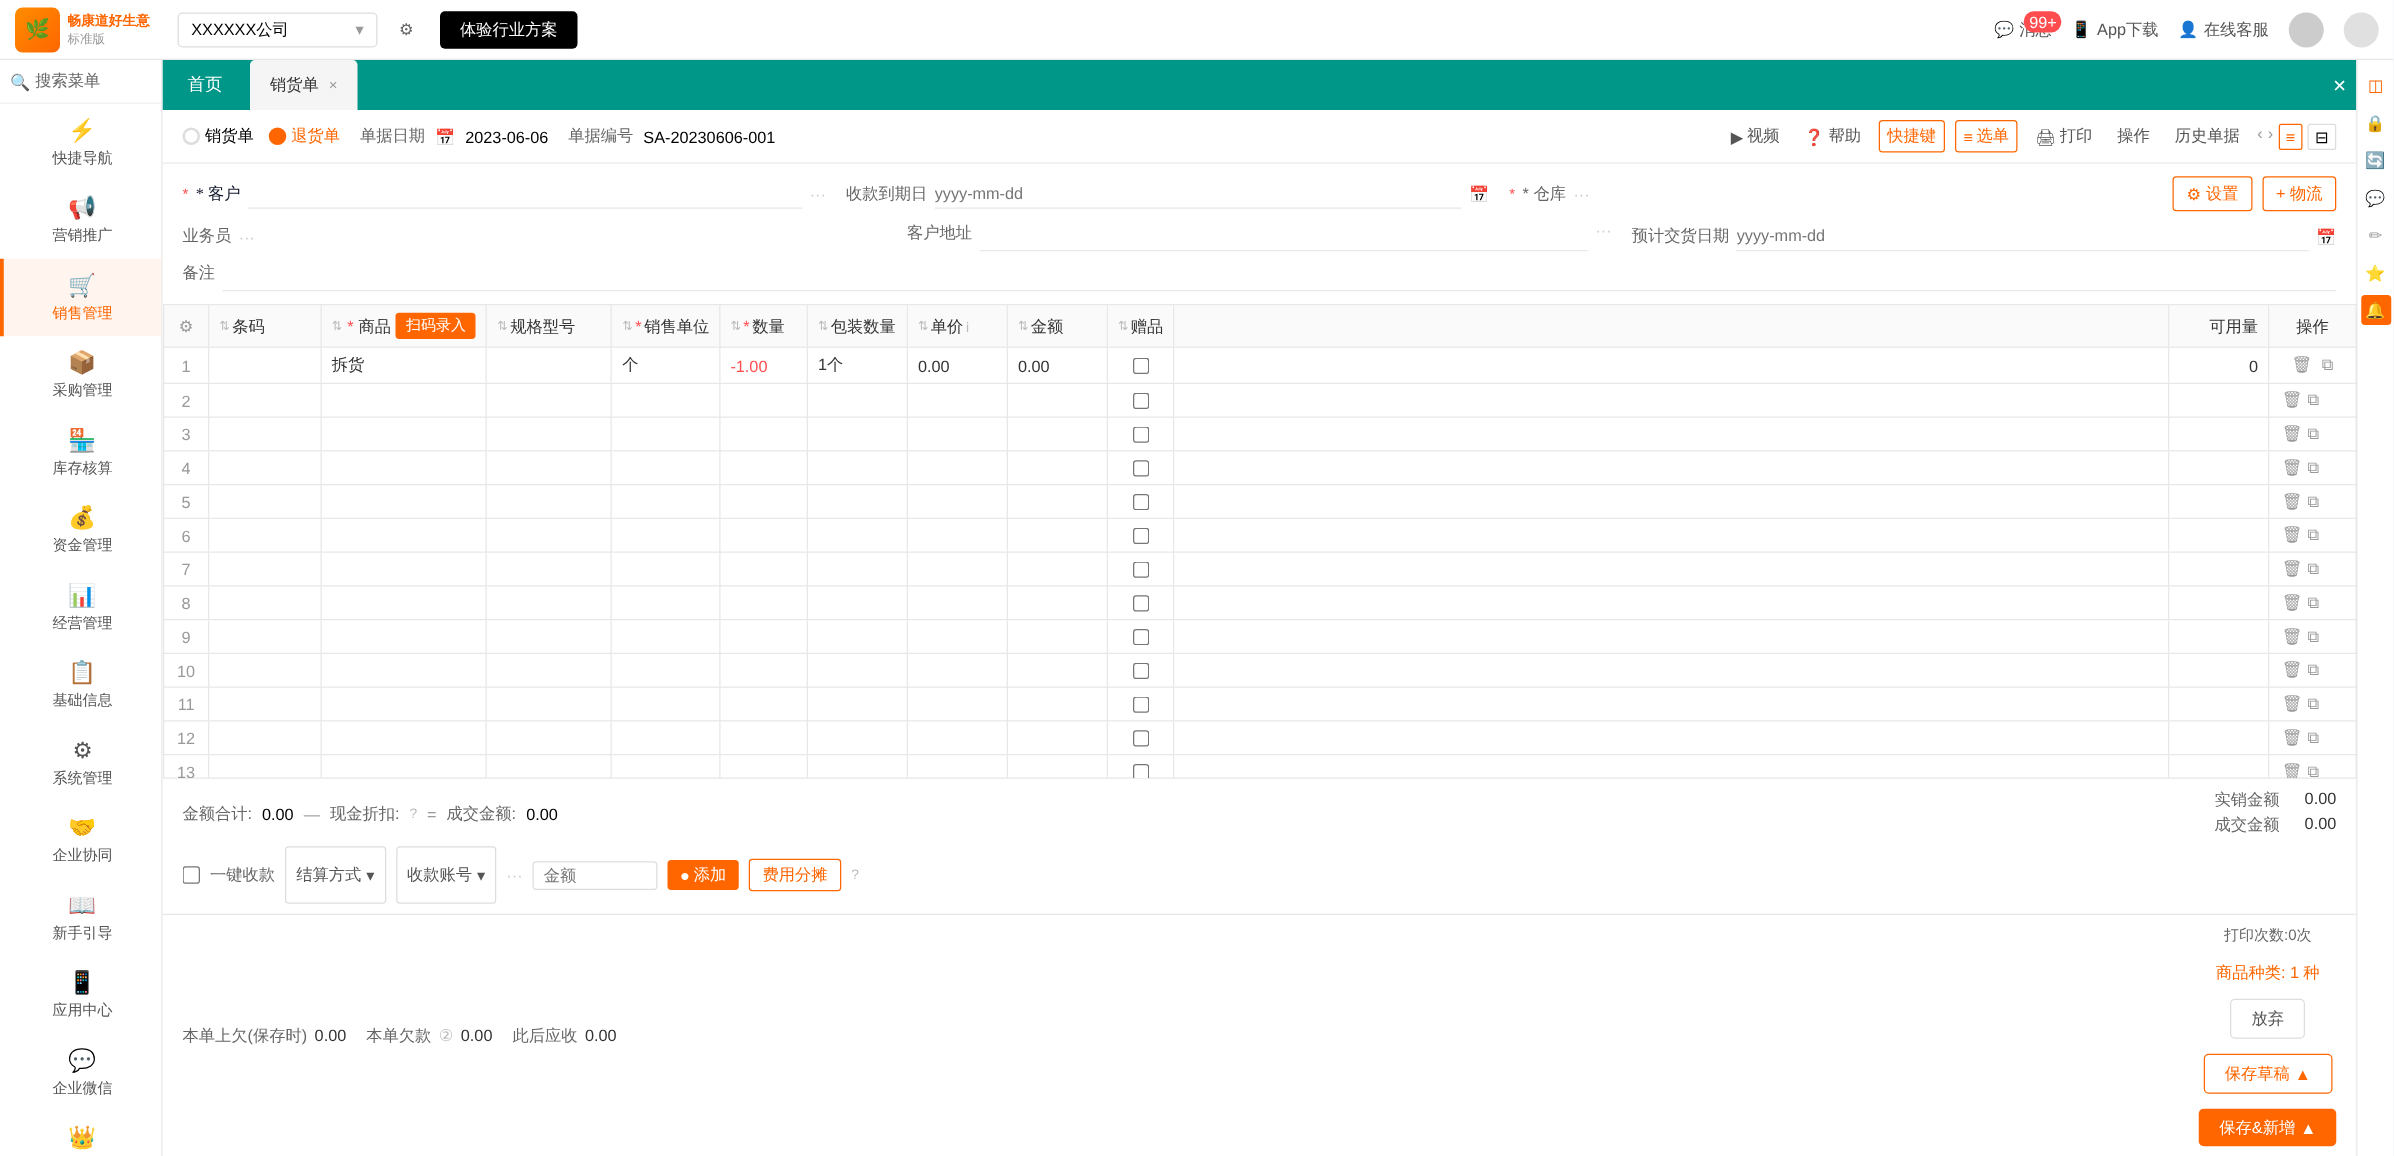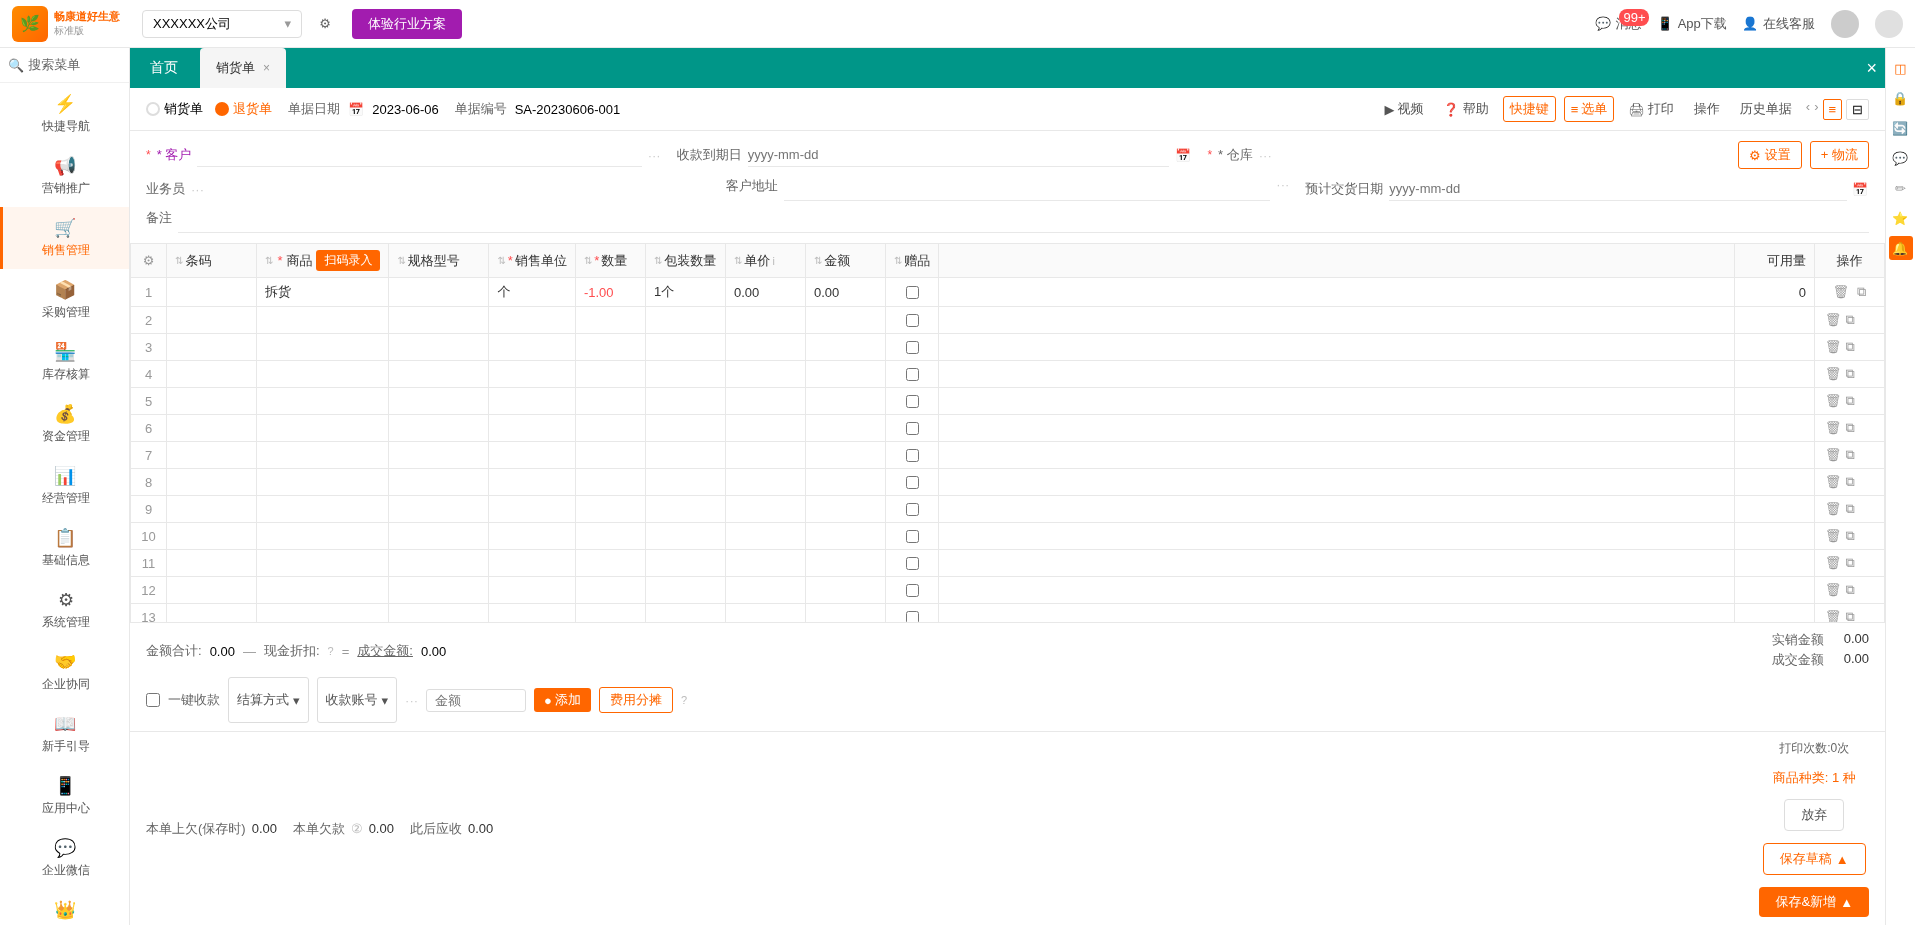--- a/index.html
+++ b/index.html
@@ -4,21 +4,21 @@
   <style>
     * { box-sizing: border-box; margin: 0; padding: 0; font-family: 'Microsoft YaHei', Arial, sans-serif; font-size: 13px; }
     body { background: #f0f2f5; display: flex; flex-direction: column; height: 925px; overflow: hidden; }
 
     
     .topbar { height: 48px; background: #fff; display: flex; align-items: center; padding: 0 12px; border-bottom: 1px solid #e8e8e8; flex-shrink: 0; }
     .topbar-logo { display: flex; align-items: center; gap: 6px; width: 130px; }
     .logo-icon { width: 36px; height: 36px; background: linear-gradient(135deg, #ff8c00, #ff6600); border-radius: 6px; display: flex; align-items: center; justify-content: center; color: white; font-size: 16px; }
     .company-selector { display: flex; align-items: center; gap: 4px; border: 1px solid #ddd; border-radius: 4px; padding: 4px 10px; cursor: pointer; min-width: 160px; background: #fff; }
     .settings-icon-btn { width: 30px; height: 30px; display: flex; align-items: center; justify-content: center; cursor: pointer; color: #666; margin-left: 8px; }
-    .trial-btn { background: #a21caf; color: white; border: none; border-radius: 4px; padding: 6px 16px; cursor: pointer; font-size: 13px; margin-left: 12px; }
+    .trial-btn { background: #000000; color: white; border: none; border-radius: 4px; padding: 6px 16px; cursor: pointer; font-size: 13px; margin-left: 12px; }
     .topbar-right { margin-left: auto; display: flex; align-items: center; gap: 16px; }
     .topbar-right-item { display: flex; align-items: center; gap: 4px; cursor: pointer; color: #555; position: relative; }
     .badge { position: absolute; top: -6px; right: -8px; background: #ff4d4f; color: white; border-radius: 8px; font-size: 13px; padding: 1px 4px; }
     .avatar { width: 28px; height: 28px; border-radius: 50%; background: #ccc; }
 
     
     .main-layout { display: flex; flex: 1; overflow: hidden; }
 
     
     .sidebar { width: 130px; background: #fff; border-right: 1px solid #e8e8e8; display: flex; flex-direction: column; flex-shrink: 0; }
@@ -289,21 +289,21 @@
             <span style="border:1px solid #ddd;padding:2px 5px;border-radius:2px;cursor:pointer;">⊟</span>
           </div>
         </div>
       </div>
 
       <div class="form-section">
         <div style="display:flex;gap:16px;padding-top:10px;">
 
           <div style="display:flex;align-items:center;gap:6px;flex:1;">
             <span style="color:#ff4d4f;font-size:12px;">*</span>
-            <span style="color:#a21caf;white-space:nowrap;">* 客户</span>
+            <span style="color:#0f172a;white-space:nowrap;font-family:Liberation Serif, serif;">* 客户</span>
             <input type="text" style="flex: 1 1 0%; border-top: none; border-right: none; border-left: none; border-image: initial; border-bottom: 1px solid rgb(232, 232, 232); outline: none; padding: 4px 0px;">
             <span style="color:#ccc;cursor:pointer;">···</span>
           </div>
 
           <div style="display:flex;align-items:center;gap:6px;flex:1;">
             <span style="color:#666;white-space:nowrap;">收款到期日</span>
             <input type="text" style="flex: 1 1 0%; border-top: none; border-right: none; border-left: none; border-image: initial; border-bottom: 1px solid rgb(232, 232, 232); outline: none; padding: 4px 0px; color: rgb(204, 204, 204);" placeholder="yyyy-mm-dd">
             <span style="color:#009688;cursor:pointer;">📅</span>
           </div>
 
@@ -681,21 +681,21 @@
       </div>
 
       <div class="form-footer">
         <div class="footer-row1">
           <span style="color:#666;">金额合计:</span>
           <span style="font-weight:500;">0.00</span>
           <span class="footer-minus">—</span>
           <span style="color:#666;">现金折扣:</span>
           <span class="help-icon">?</span>
           <span class="footer-eq">=</span>
-          <span style="color:#666;text-decoration:underline;">成交金额:</span>
+          <span style="color:#666;">成交金额:</span>
           <span style="font-weight:500;">0.00</span>
           <div class="footer-right-stats" style="margin-left:auto;">
             <div class="stat-row">
               <span class="stat-label">实销金额</span>
               <span class="stat-value">0.00</span>
             </div>
             <div class="stat-row">
               <span class="stat-label">成交金额</span>
               <span class="stat-value">0.00</span>
             </div>

